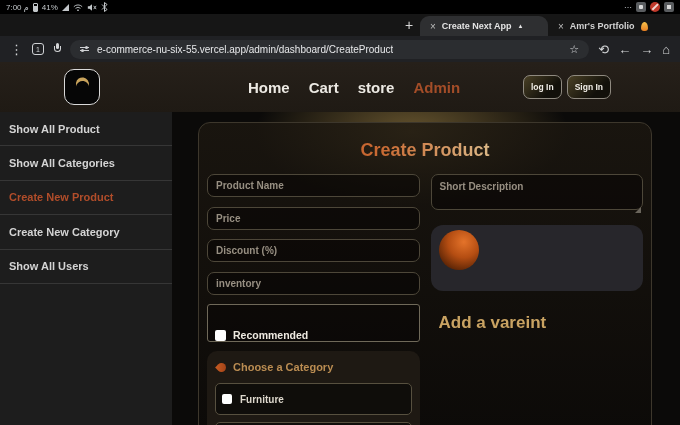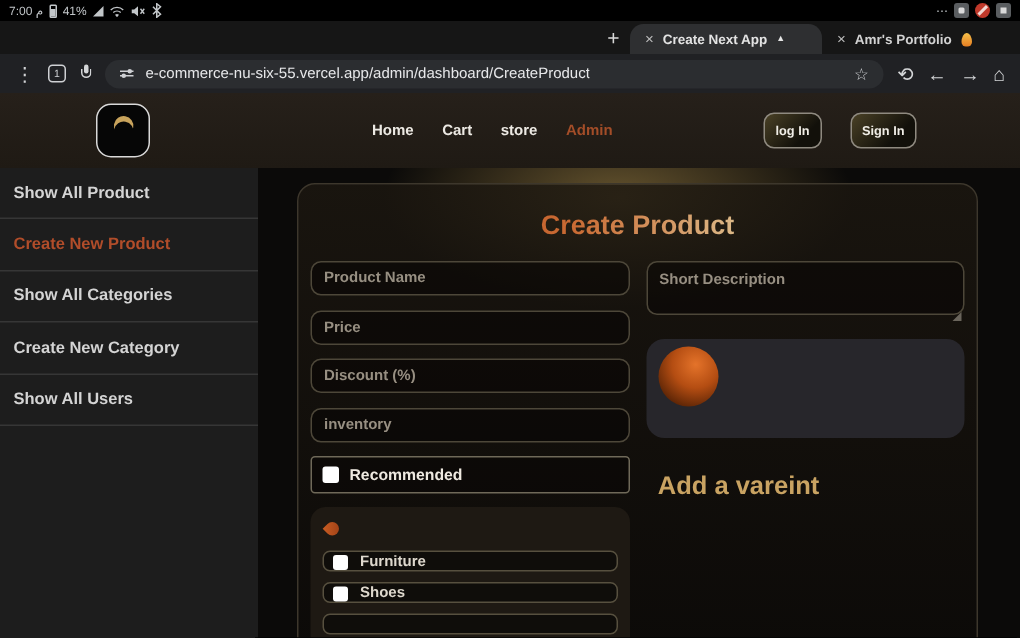--- a/index.html
+++ b/index.html
@@ -53,23 +53,23 @@
     border:1px solid #d3d5d7; border-top:none; border-radius:0 0 5px 5px; }
 
   
   .siteheader { height:50px; background:linear-gradient(180deg,#26201a,#1f1a14);
     display:flex; align-items:center; padding-left:64px; }
   .logo { width:36px; height:36px; background:#060606; border:1px solid #d9d9d9;
     border-radius:10px; display:flex; align-items:center; justify-content:center; }
   .crescent { width:13px; height:13px; border-radius:50%; box-shadow:3px 2px 0 0 #c8a35c;
     transform:rotate(-125deg); }
   .nav { display:flex; gap:19px; margin-left:148px; }
-  .nav span { font-size:10px; font-weight:700; color:#ece9e3; }
+  .nav span { font-size:15px; font-weight:700; color:#ece9e3; }
   .nav span.admin { color:#a34d28; }
-  .auth { margin-left:auto; margin-right:69px; display:flex; gap:19px; }
+  .auth { margin-left:auto; margin-right:69px; display:flex; gap:5px; }
   .auth button { background:linear-gradient(135deg,#4a4126,#12100a 70%);
     border:1px solid #8f8a80; border-radius:7px; color:#f0ede6; font-weight:700;
     font-size:8.5px; padding:6px 7px; font-family:inherit; }
 
   
   .main { display:flex; height:313px; }
   .sidebar { width:172px; background:#1d1d1d; }
   .side-item { height:34.4px; display:flex; align-items:center; padding-left:9px;
     font-size:11px; font-weight:700; color:#d4d4d4; border-bottom:1px solid #363636; }
   .side-item.active { color:#b14d2a; }
@@ -89,32 +89,32 @@
     border-radius:7px; color:#e7e2d8; font-weight:700; font-size:10px; padding:0 8px;
     margin-bottom:9.5px; font-family:inherit; }
   .field::placeholder { color:#978f82; opacity:1; font-weight:700; }
   .ta-wrap { position:relative; }
   .ta-wrap::after { content:""; position:absolute; right:2px; bottom:12px; width:0; height:0;
     border-style:solid; border-width:0 0 6px 6px; border-color:transparent transparent #6a655c transparent; }
   textarea.field { resize:none; padding-top:6px; }
   .ta-short { height:36px; margin-bottom:11px; }
   .ta-full { height:33px; margin-bottom:11px; }
 
-  .check-row { display:flex; align-items:center; gap:7px; padding-left:7px;
-    border:1px solid #6f6959; border-radius:3px; height:25px; margin-bottom:9px;
+  .check-row { display:flex; align-items:flex-end; gap:7px; padding-left:7px;
+    border:1px solid #6f6959; border-radius:3px; height:38px; margin-bottom:9px;
     color:#eee9e0; font-size:10.5px; font-weight:700; background:rgba(4,3,2,.4); }
   input[type=checkbox] { appearance:none; -webkit-appearance:none; width:11px; height:11px;
     background:#fff; border-radius:2px; flex:0 0 auto; }
 
   .cat-panel { background:#1e1913; border-radius:10px; padding:9px 8px 4px; }
   .cat-header { display:flex; align-items:center; gap:7px; color:#bb8d52;
     font-size:11px; font-weight:700; margin:1px 0 10px 2px; }
   .tag-ico { width:9px; height:9px; background:linear-gradient(135deg,#c95c22,#9c3f16);
     border-radius:0 50% 50% 50%; transform:rotate(-45deg); display:inline-block; }
-  .cat-row { display:flex; align-items:flex-end; gap:8px; padding-left:6px; height:14px;
+  .cat-row { display:flex; align-items:center; gap:8px; padding-left:6px; height:32px;
     margin-bottom:7px; border:1px solid #57503f; border-radius:5px; background:#0f0d0a;
     color:#ded8cd; font-size:10px; font-weight:700; }
   .cat-row input[type=checkbox] { width:10px; height:10px; }
 
   .variant-panel { height:66px; background:#27262b; border-radius:12px; position:relative; }
   .sphere { position:absolute; left:8px; top:5px; width:40px; height:40px; border-radius:50%;
     background:radial-gradient(circle at 62% 30%, #e4732a, #b44d12 42%, #5f2606 78%, #3c1703); }
   .add-variant { margin:22px 0 0 8px; color:#c9a362; font-size:17px; font-weight:700; }
 </style>
 </head>
@@ -196,22 +196,22 @@
   </div>
   <div class="auth">
     <button>log In</button>
     <button>Sign In</button>
   </div>
 </div>
 
 <div class="main">
   <div class="sidebar">
     <div class="side-item">Show All Product</div>
+    <div class="side-item">Show All Categories</div>
     <div class="side-item active">Create New Product</div>
-    <div class="side-item">Show All Categories</div>
     <div class="side-item">Create New Category</div>
     <div class="side-item">Show All Users</div>
   </div>
 
   <div class="content">
     <div class="panel">
       <div class="form-title">Create Product</div>
       <div class="grid">
 
         <div>
@@ -219,20 +219,21 @@
           <input class="field" type="text" placeholder="Price" style="">
           <input class="field" type="text" placeholder="Discount (%)" style="">
           <input class="field" type="text" placeholder="inventory" style="">
           <label class="check-row">
             <input type="checkbox" style="">
             <span>Recommended</span>
           </label>
           <div class="cat-panel">
             <div class="cat-header">
               <span class="tag-ico"></span>
+              <span>Choose a Category</span>
             </div>
             <label class="cat-row">
               <input type="checkbox" style="">
               <span>Furniture</span>
             </label>
             <label class="cat-row">
               <input type="checkbox" style="">
               <span>Shoes</span>
             </label>
             <label class="cat-row">

